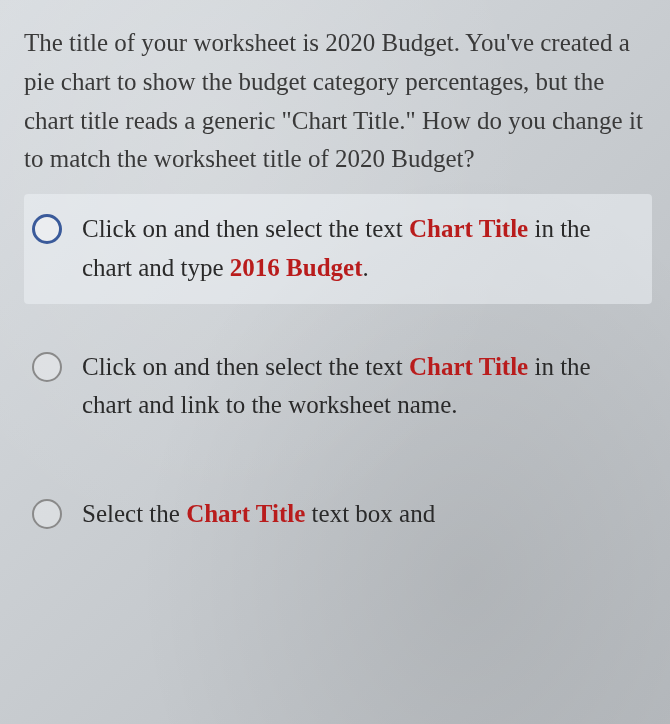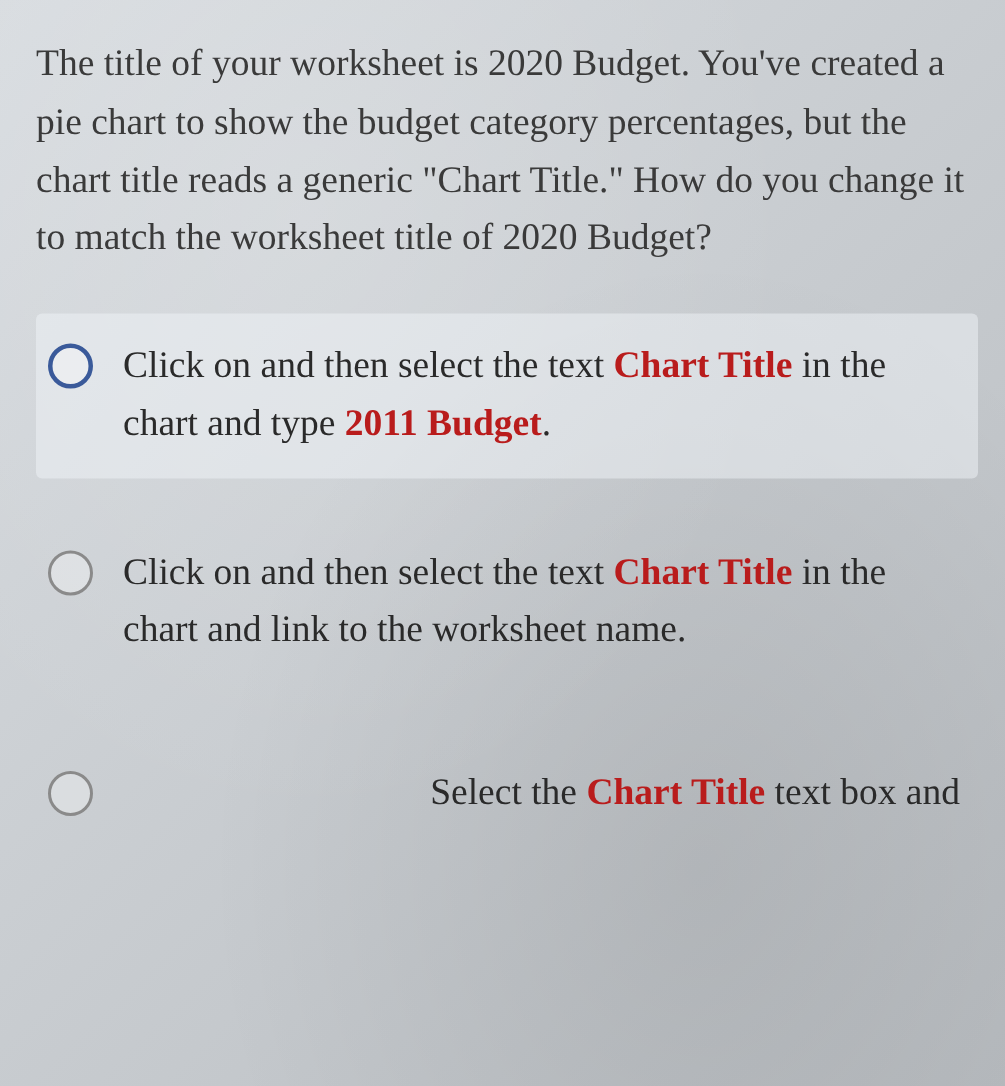--- a/index.html
+++ b/index.html
@@ -25,21 +25,21 @@
       right: 0;
       bottom: 0;
       background: radial-gradient(ellipse at 30% 20%, rgba(255,255,255,0.15) 0%, transparent 50%),
                   radial-gradient(ellipse at 70% 80%, rgba(0,0,0,0.08) 0%, transparent 50%);
       pointer-events: none;
     }
     .question {
       font-size: 25px;
       line-height: 1.55;
       color: #3a3a3a;
-      margin-bottom: 30px;
+      margin-bottom: 15px;
       position: relative;
     }
     .options {
       display: flex;
       flex-direction: column;
       gap: 28px;
       position: relative;
     }
     .option {
       display: flex;
@@ -69,34 +69,33 @@
       line-height: 1.55;
       color: #2a2a2a;
       flex: 1;
     }
     .bold {
       font-weight: 700;
       color: #b91c1c;
     }
     .option3-wrap {
       margin-top: 10px;
-      text-align: right;
     }
   </style>
 </head>
 <body>
 
 <div class="question">The title of your worksheet is 2020 Budget. You've created a pie chart to show the budget category percentages, but the chart title reads a generic "Chart Title." How do you change it to match the worksheet title of 2020 Budget?</div>
 
 <div class="options">
 
   <div class="option highlighted">
     <div class="radio-circle blue"></div>
     <div class="option-text">
-      <span>Click on and then select the text </span><span class="bold">Chart Title</span><span> in the chart and type </span><span class="bold">2011 Budget</span><span>.</span>
+      <span>Click on and then select the text </span><span class="bold">Chart Title</span><span> in the chart and type </span><span class="bold">2016 Budget</span><span>.</span>
     </div>
   </div>
 
   <div class="option">
     <div class="radio-circle"></div>
     <div class="option-text">
       <span>Click on and then select the text </span><span class="bold">Chart Title</span><span> in the chart and link to the worksheet name.</span>
     </div>
   </div>
 

